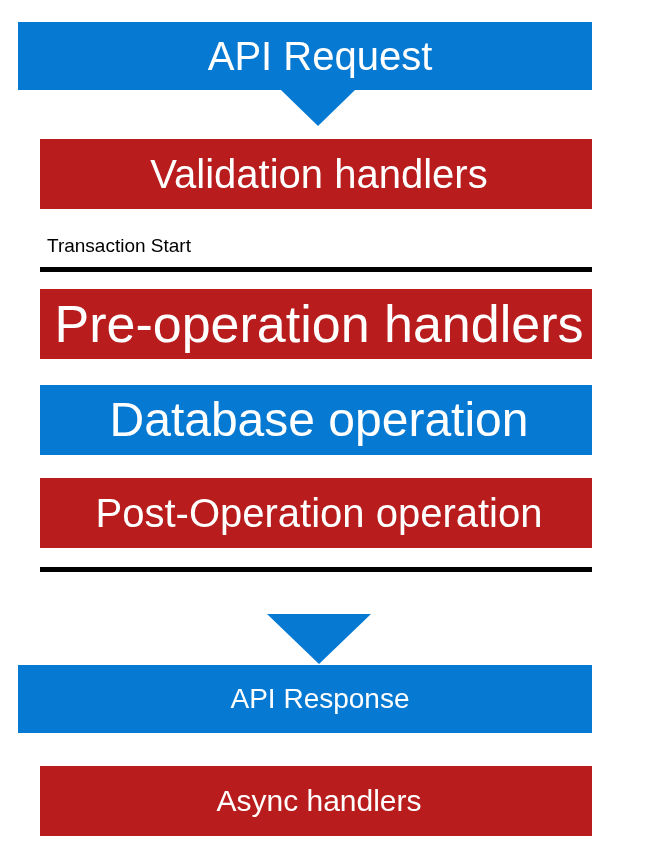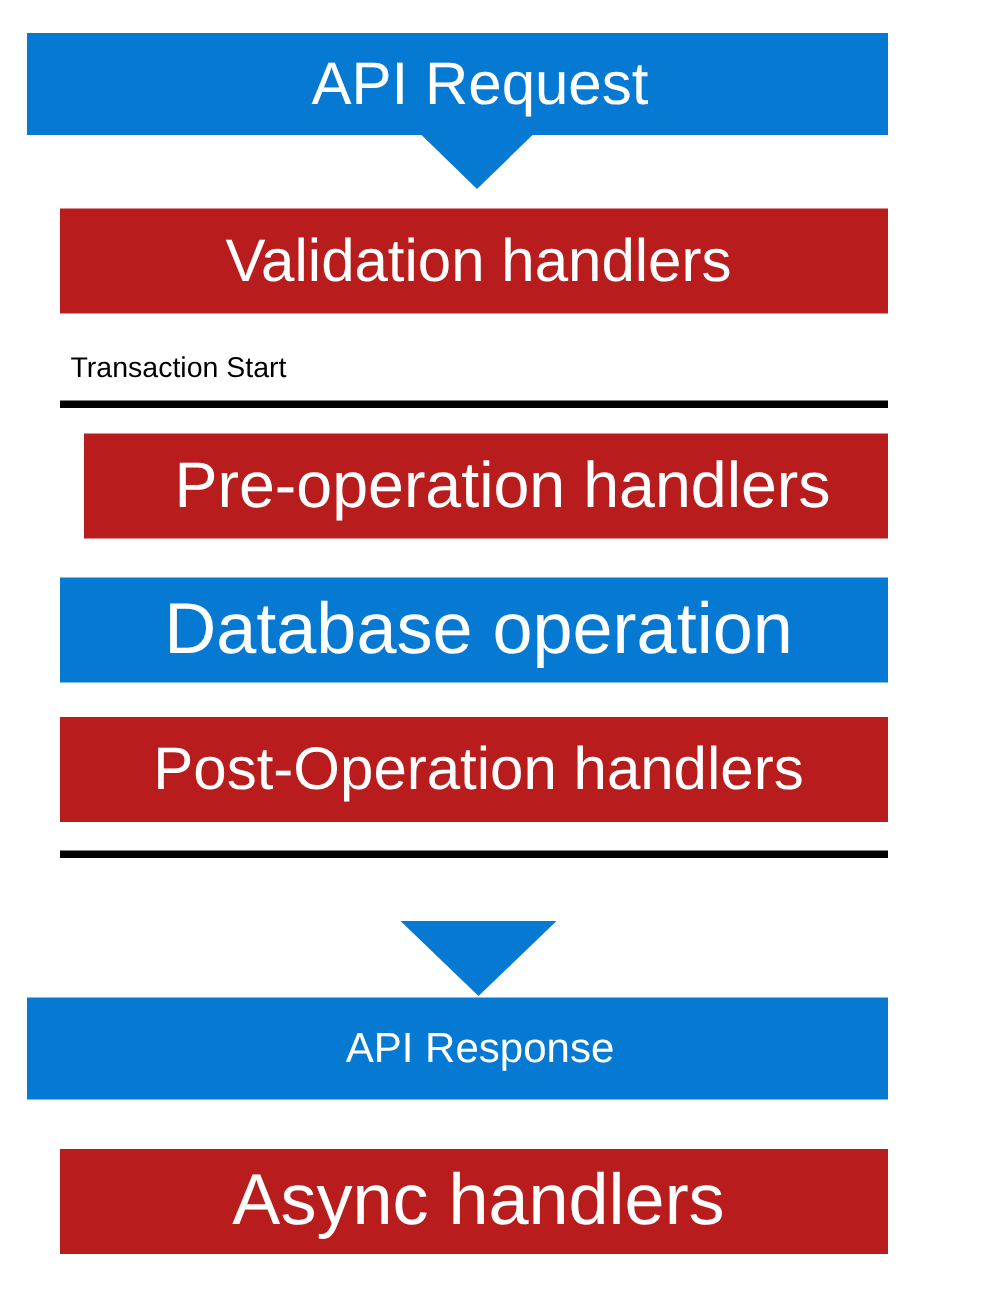--- a/index.html
+++ b/index.html
@@ -38,38 +38,38 @@
   
   #node-api-request {
     left: 18px;  top: 22px;   width: 604px; height: 68px;
     font-size: 40px;
   }
   #node-validation-handlers {
     left: 40px;  top: 139px;  width: 558px; height: 70px;
     font-size: 40px;
   }
   #node-pre-operation-handlers {
-    left: 56px;  top: 289px;  width: 558px; height: 70px;
-    font-size: 43px;
+    left: 40px;  top: 289px;  width: 558px; height: 70px;
+    font-size: 52px;
   }
   #node-database-operation {
     left: 40px;  top: 385px;  width: 558px; height: 70px;
     font-size: 48px;
   }
   #node-post-operation-handlers {
     left: 40px;  top: 478px;  width: 558px; height: 70px;
     font-size: 40px;
   }
   #node-api-response {
     left: 18px;  top: 665px;  width: 604px; height: 68px;
     font-size: 28px;
   }
   #node-async-handlers {
     left: 40px;  top: 766px;  width: 558px; height: 70px;
-    font-size: 48px;
+    font-size: 30px;
   }
 
   
   .rule {
     position: absolute;
     left: 40px;
     width: 558px;
     height: 5px;
     background: #000000;
   }
@@ -125,21 +125,21 @@
   <div class="node node-dark" id="node-validation-handlers">Validation handlers</div>
 
   <div class="boundary-label" id="label-transaction-start">Transaction Start</div>
 
   <div class="rule" id="rule-transaction-start"></div>
 
   <div class="node node-dark" id="node-pre-operation-handlers">Pre-operation handlers</div>
 
   <div class="node node-blue" id="node-database-operation">Database operation</div>
 
-  <div class="node node-dark" id="node-post-operation-handlers">Post-Operation handlers</div>
+  <div class="node node-dark" id="node-post-operation-handlers">Post-Operation operation</div>
 
   <div class="rule" id="rule-transaction-end"></div>
 
 
   <div class="arrow-down" id="arrow-transaction-to-response"></div>
 
   <div class="node node-blue" id="node-api-response">API Response</div>
 
   <div class="node node-dark" id="node-async-handlers">Async handlers</div>
 

